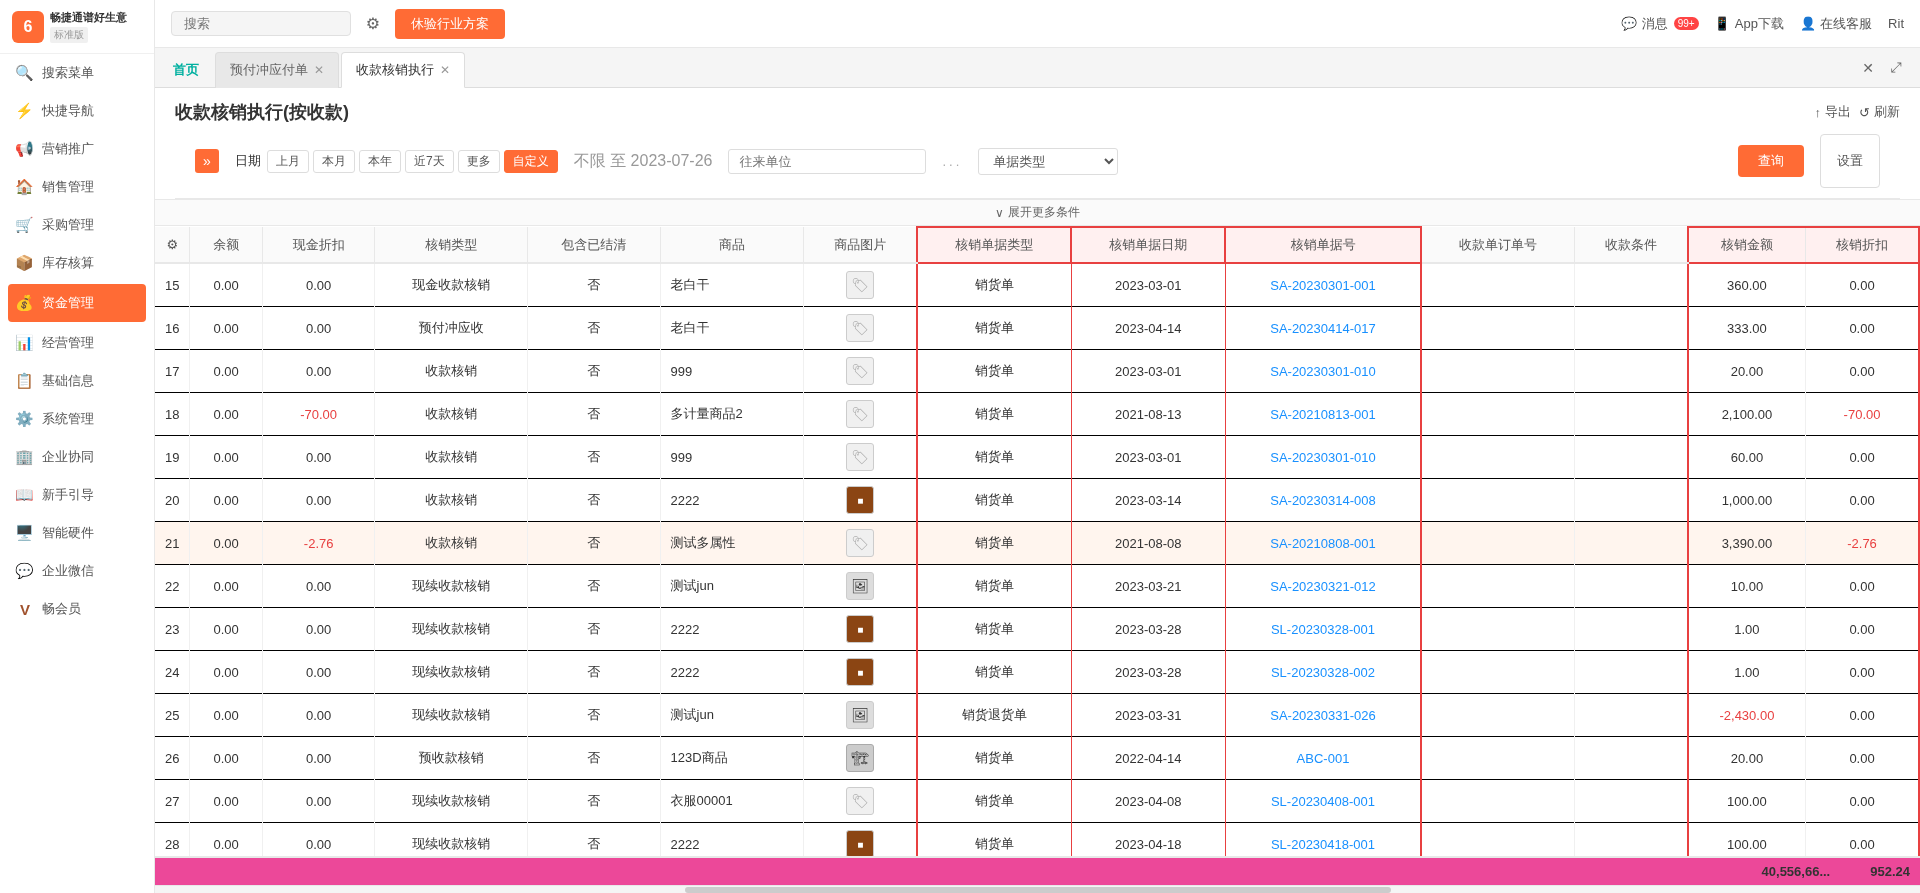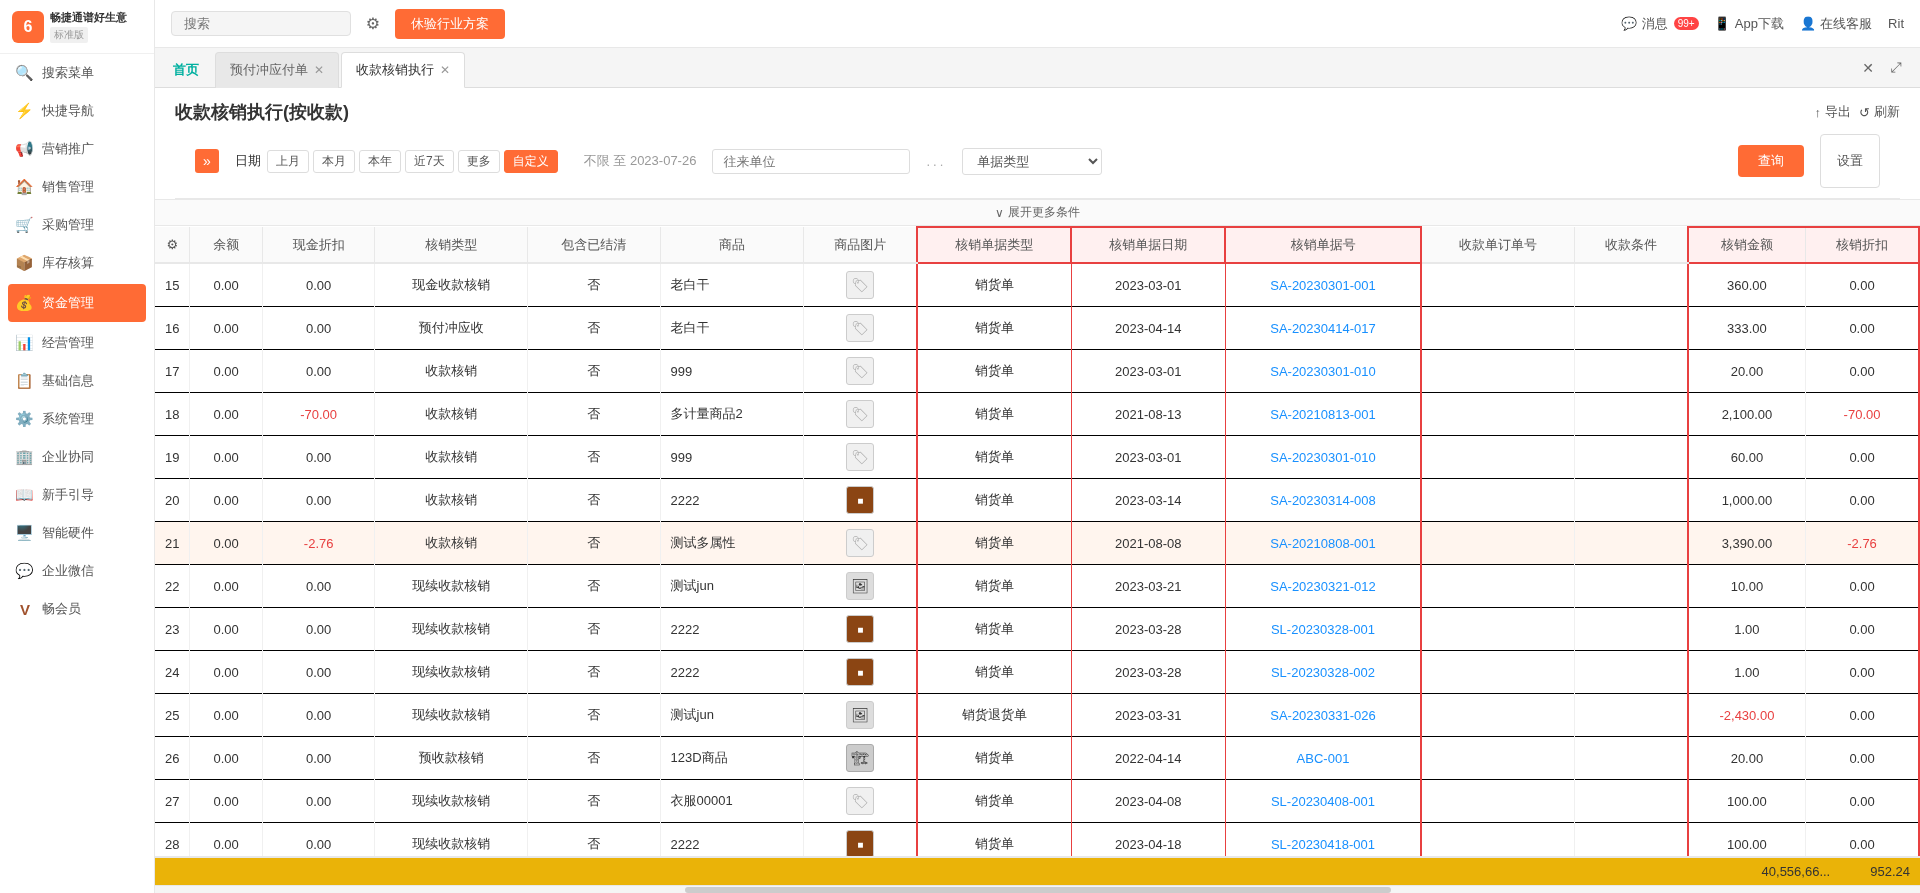--- a/index.html
+++ b/index.html
@@ -72,21 +72,21 @@
     table { width: 100%; border-collapse: collapse; font-size: 13px; }
     thead tr { background: #fafafa; }
     thead th { padding: 8px 10px; text-align: center; font-weight: normal; color: #555; border-bottom: 2px solid #e8e8e8; border-right: 1px solid #e8e8e8; white-space: nowrap; position: sticky; top: 0; background: #fafafa; z-index: 1; }
     tbody tr { border-bottom: 1px solid #000000; }
     tbody tr.highlighted { background: #fff5ee; }
     tbody td { padding: 7px 10px; text-align: center; color: #333; border-right: 1px solid #f0f0f0; white-space: nowrap; }
     tbody td.text-left { text-align: left; }
     tbody td.red { color: #e84040; }
     tbody td.link { color: #1890ff; cursor: pointer; }
     .img-placeholder { width: 28px; height: 28px; background: #f0f0f0; border: 1px solid #ddd; border-radius: 3px; display: inline-flex; align-items: center; justify-content: center; font-size: 16px; color: #aaa; }
-    .table-footer { background: #eab308; border-top: 2px solid #e8e8e8; padding: 6px 10px; display: flex; justify-content: flex-end; gap: 40px; font-size: 13px; font-weight: normal; flex-shrink: 0; }
+    .table-footer { background: #ec4899; border-top: 2px solid #e8e8e8; padding: 6px 10px; display: flex; justify-content: flex-end; gap: 40px; font-size: 13px; font-weight: bold; flex-shrink: 0; }
     .col-settings { width: 30px; }
     
 
     .scrollbar-area { height: 8px; background: #f5f5f5; border-top: 1px solid #e8e8e8; flex-shrink: 0; position: relative; }
     .scrollbar-thumb { height: 6px; background: #ccc; border-radius: 3px; position: absolute; top: 1px; left: 30%; width: 40%; cursor: pointer; }
   </style>
 </head>
 <body>
 
 <div class="sidebar">
@@ -226,21 +226,21 @@
         <div class="filter-group">
           <span class="filter-label">日期</span>
           <div class="date-btns">
             <button class="date-btn">上月</button>
             <button class="date-btn">本月</button>
             <button class="date-btn">本年</button>
             <button class="date-btn">近7天</button>
             <button class="date-btn">更多</button>
             <button class="date-btn custom">自定义</button>
           </div>
-          <div style="font-size:13px;color:#999;margin-left:20px;">
+          <div style="font-size:16px;color:#999;margin-left:10px;">
             <span>不限 至 2023-07-26</span>
           </div>
         </div>
         <input class="filter-input" type="text" placeholder="往来单位" style="">
         <span class="filter-dots">...</span>
         <select class="filter-select">
           <option>单据类型</option>
         </select>
         <div style="flex:1;"></div>
         <button class="btn-query">查询</button>

